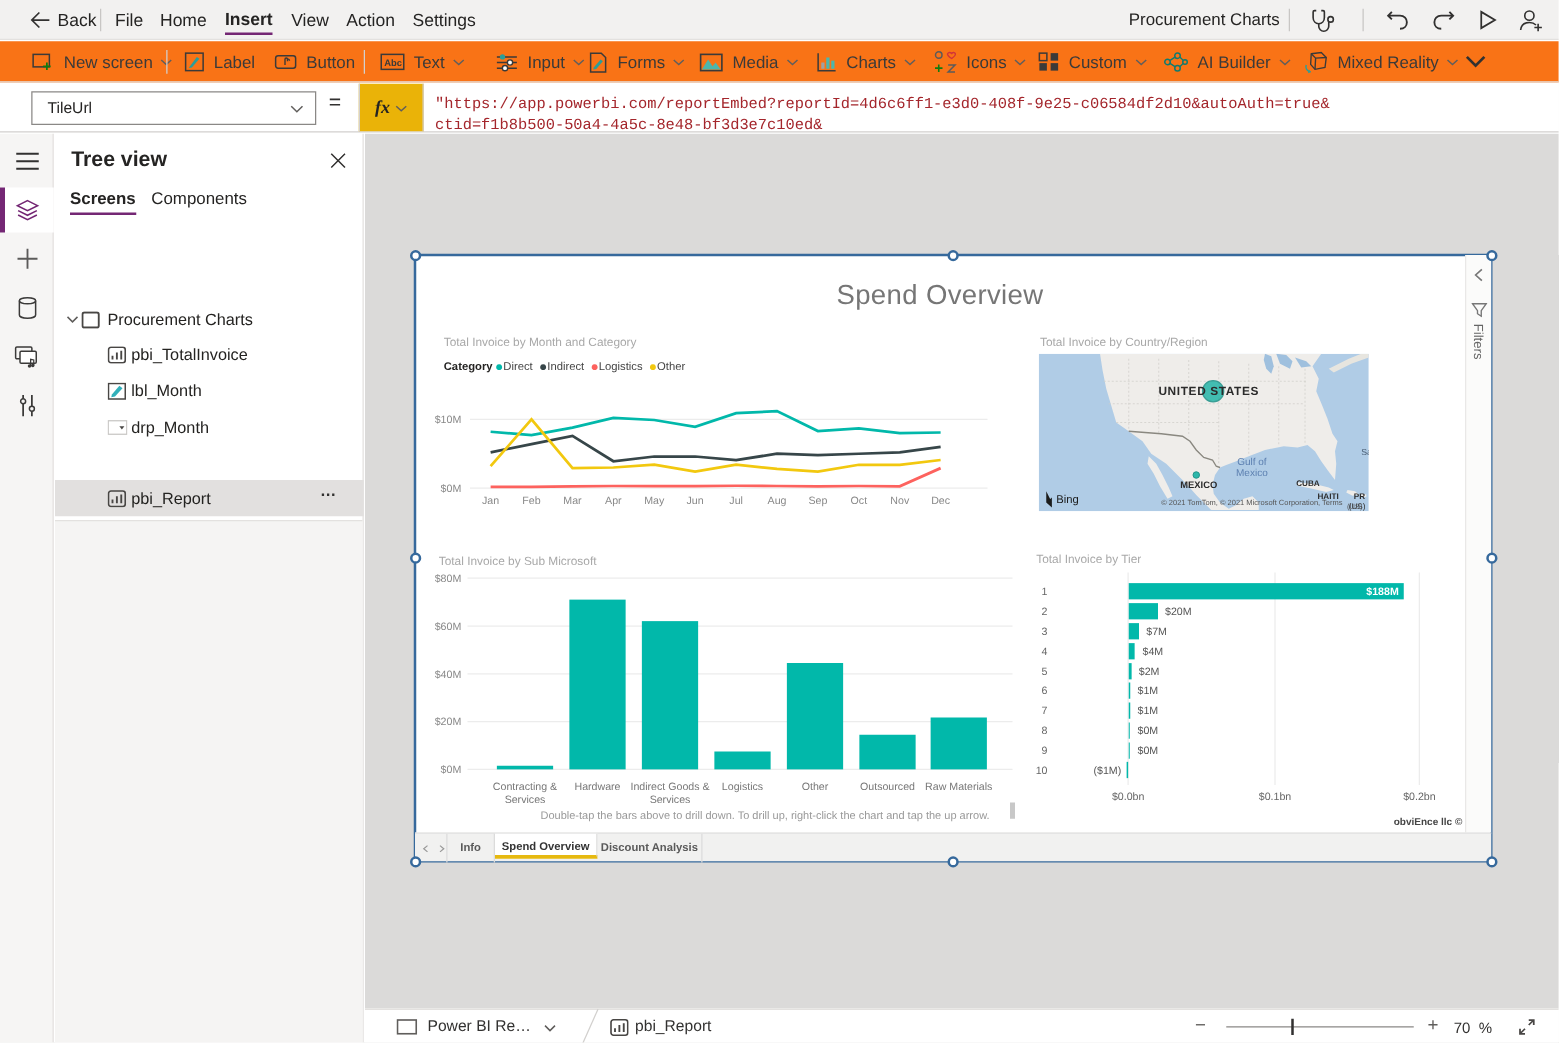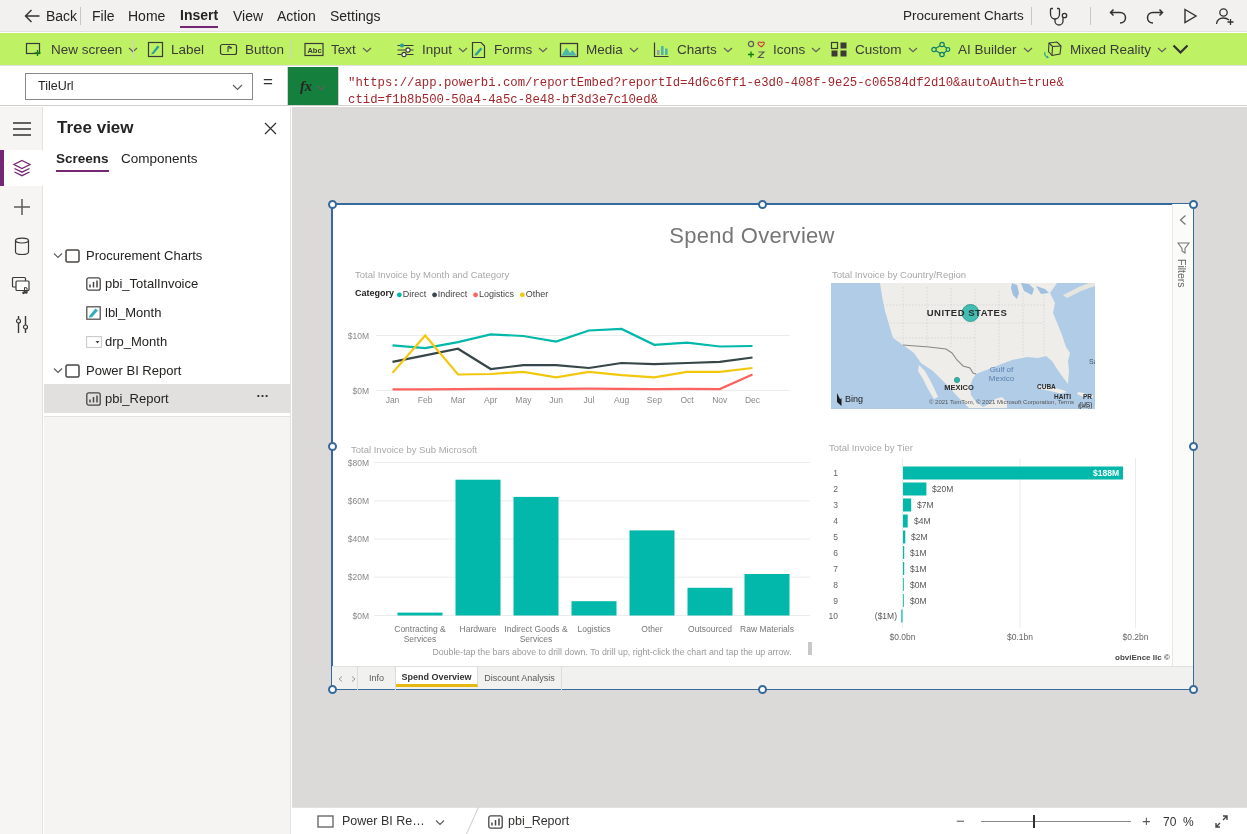--- a/index.html
+++ b/index.html
@@ -4,29 +4,29 @@
 <style>
 * { margin:0; padding:0; box-sizing:border-box; }
 html,body { width:1247px; height:834px; overflow:hidden; font-family:"Liberation Sans",sans-serif; background:#fff; }
 #page { position:relative; width:1059px; height:834px; }
 .abs { position:absolute; }
 
 #menubar { position:absolute; left:0; top:0; width:1247px; height:32px; background:#f2f1f0; border-bottom:1px solid #e3e1df; }
 #menubar .mitem { position:absolute; top:0; height:32px; line-height:32px; font-size:14px; color:#252423; }
 #menubar .vdiv { position:absolute; top:7px; width:1px; height:18px; background:#c8c6c4; }
 
-#toolbar { position:absolute; left:0; top:33px; width:1247px; height:33px; background:#bef264; border-bottom:1px solid #e3e1df; }
+#toolbar { position:absolute; left:0; top:33px; width:1247px; height:33px; background:#f97316; border-bottom:1px solid #e3e1df; }
 #toolbar .titem { position:absolute; top:0; height:33px; display:flex; align-items:center; font-size:13.5px; color:#3b3a39; }
 #toolbar .titem svg { margin-right:7px; }
 #toolbar .vdiv { position:absolute; top:7px; width:1px; height:19px; background:#d2d0ce; }
 
 #fbar { position:absolute; left:0; top:67px; width:1247px; height:39px; background:#fff; border-bottom:1px solid #d2d0ce; }
 #fbar .propsel { position:absolute; left:25px; top:6px; width:228px; height:27px; border:1px solid #8a8886; background:#fff; font-size:12.5px; color:#252423; line-height:25px; padding-left:12px; }
 #fbar .eq { position:absolute; left:263px; top:5px; font-size:17px; color:#323130; }
-#fbar .fxbox { position:absolute; left:287px; top:0px; width:52px; height:38px; border-left:1px solid #d2d0ce; border-right:1px solid #d2d0ce; background:#15803d; text-align:center; line-height:38px; font-size:14.5px; color:#252423; }
+#fbar .fxbox { position:absolute; left:287px; top:0px; width:52px; height:38px; border-left:1px solid #d2d0ce; border-right:1px solid #d2d0ce; background:#eab308; text-align:center; line-height:38px; font-size:14.5px; color:#252423; }
 #fbar .code { position:absolute; left:348px; top:8px; width:880px; height:35px; overflow:hidden; font-family:"Liberation Mono",monospace; font-size:12.3px; line-height:17px; color:#a4262c; white-space:pre; }
 
 #rail { position:absolute; left:0; top:107px; width:43px; height:727px; background:#f6f5f4; border-right:1px solid #e3e1df; }
 #rail .ric { position:absolute; left:0; width:43px; height:36px; display:flex; align-items:center; justify-content:center; }
 #rail .sel { background:#fff; }
 #rail .sel:before { content:""; position:absolute; left:0; top:0; width:4px; height:36px; background:#742774; }
 
 #tree { position:absolute; left:44px; top:107px; width:247px; height:727px; background:#fff; border-right:1px solid #e3e1df; }
 #tree .title { position:absolute; left:13px; top:11px; font-size:17px; font-weight:bold; color:#252423; }
 #tree .tab { position:absolute; top:44px; font-size:13.5px; color:#252423; }
@@ -38,21 +38,21 @@
 
 #canvas { position:absolute; left:292px; top:107px; width:955px; height:700px; background:#dbdad9; }
 #statusbar { position:absolute; left:292px; top:807px; width:955px; height:27px; background:#fff; border-top:1px solid #e3e1df; }
 
 #artboard { position:absolute; left:332px; top:204px; width:861px; height:485px; background:#fff; outline:2px solid #36699c; outline-offset:-1px; }
 .handle { position:absolute; width:9px; height:9px; border-radius:50%; background:#fff; border:2px solid #36699c; z-index:5; }
 
 .ctitle { position:absolute; font-size:9.5px; color:#a8a8a8; }
 #filterrail { position:absolute; left:840px; top:0; width:21px; height:462px; background:#fbfbfa; border-left:1px solid #e9e8e7; }
 #tabbar { position:absolute; left:0; top:462px; width:861px; height:23px; background:#f1f1f0; border-top:1px solid #e0e0e0; font-size:10.5px; color:#5a5a5a; }
-#tabbar .tb { position:absolute; top:0; height:23px; line-height:23px; text-align:center; border-right:1px solid #dcdcdb; white-space:nowrap; font-size:9px; }
+#tabbar .tb { position:absolute; top:0; height:23px; line-height:23px; text-align:center; border-right:1px solid #dcdcdb; white-space:nowrap; font-size:9px;font-weight:bold; }
 </style>
 </head>
 <body>
 <div id="page">
   <div id="menubar">
     <svg class="abs" style="left:24px;top:9px" width="16" height="14" viewBox="0 0 16 14">
         <path d="M7.5 1 L1.5 7 L7.5 13 M1.5 7 H15.5" stroke="#323130" stroke-width="1.4" fill="none"></path>
       </svg>
     <div class="mitem" style="left:46px">Back</div>
     <div class="vdiv" style="left:80px"></div>
@@ -290,29 +290,20 @@
           <path d="M3.5 9.5 L9.5 2.5 L12 4.5 L6 11.2 L3 11.8 Z" fill="#31b0ba"></path>
         </svg>
       <div class="txt" style="left:61px">lbl_Month</div>
     </div>
     <div class="trow" style="top:220px">
       <svg class="abs" style="left:42px;top:9px" width="16" height="12" viewBox="0 0 16 12">
           <rect x="0.6" y="0.6" width="14.8" height="10.8" fill="#fff" stroke="#c8c6c4" stroke-width="1"></rect>
           <path d="M9.5 5 L11.5 7.5 L13.5 5 Z" fill="#484644"></path>
         </svg>
       <div class="txt" style="left:61px">drp_Month</div>
-    </div>
-    <div class="trow" style="top:249px">
-      <svg class="abs" style="left:9px;top:11px" width="10" height="7" viewBox="0 0 10 7">
-          <path d="M1 1.5 L5 5.5 L9 1.5" stroke="#605e5c" stroke-width="1.2" fill="none"></path>
-        </svg>
-      <svg class="abs" style="left:21px;top:8px" width="15" height="14" viewBox="0 0 15 14">
-          <rect x="1" y="1" width="13" height="12" rx="1.5" stroke="#484644" stroke-width="1.5" fill="none"></rect>
-        </svg>
-      <div class="txt" style="left:42px">Power BI Report</div>
     </div>
     <div class="trow" style="top:277px;background:#e2e0df">
       <svg class="abs" style="left:42px;top:8px" width="15" height="14" viewBox="0 0 15 14">
           <rect x="0.8" y="0.8" width="13.4" height="12.4" rx="2" stroke="#484644" stroke-width="1.3" fill="none"></rect>
           <path d="M4 10.5 V7.5 M7.5 10.5 V5 M11 10.5 V3.5" stroke="#484644" stroke-width="1.5"></path>
         </svg>
       <div class="txt" style="left:61px">pbi_Report</div>
       <div class="abs" style="left:212px;top:1px;font-size:13px;letter-spacing:2px;color:#323130;font-weight:bold">…</div>
     </div>
     <div class="below"></div>

